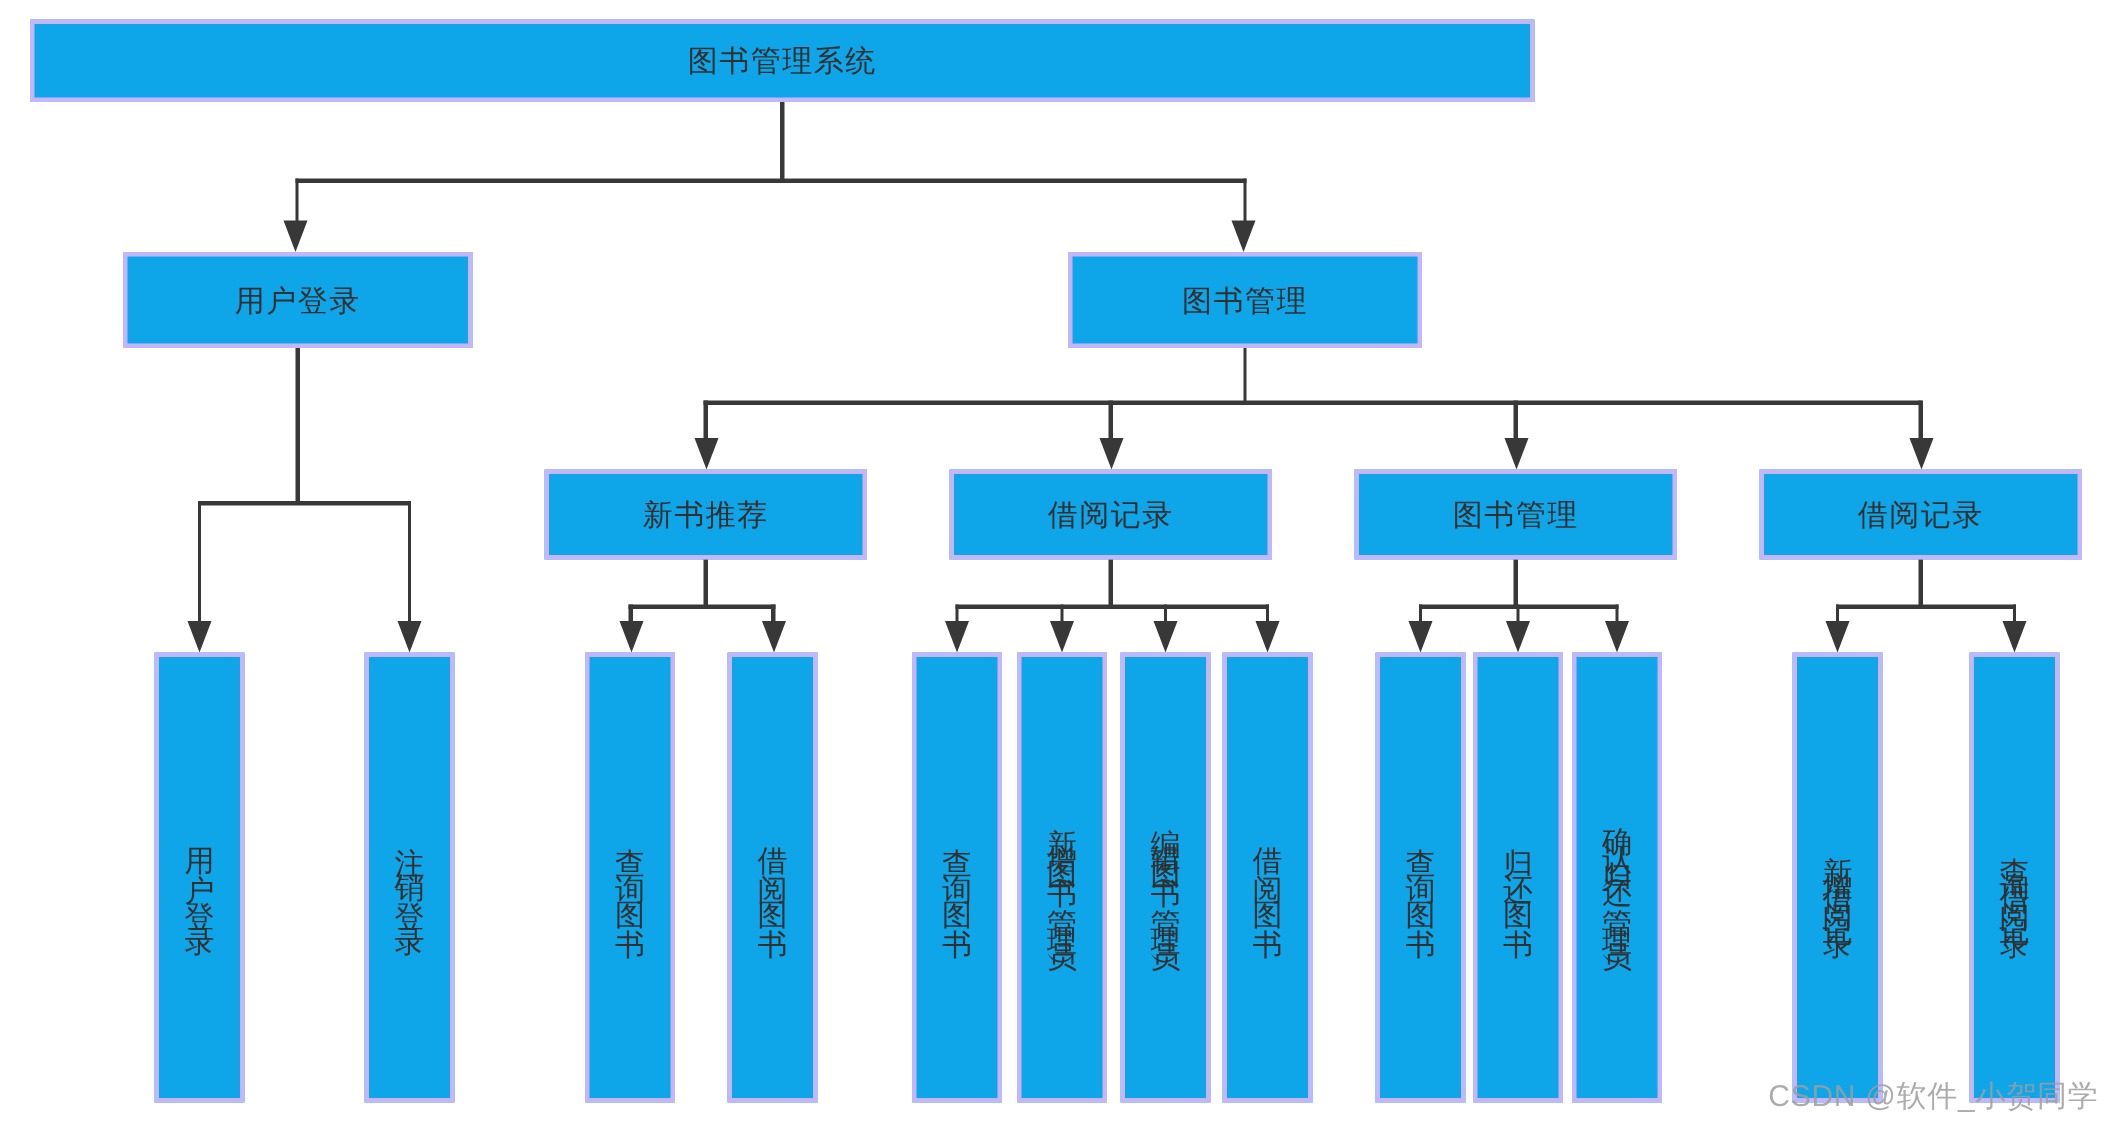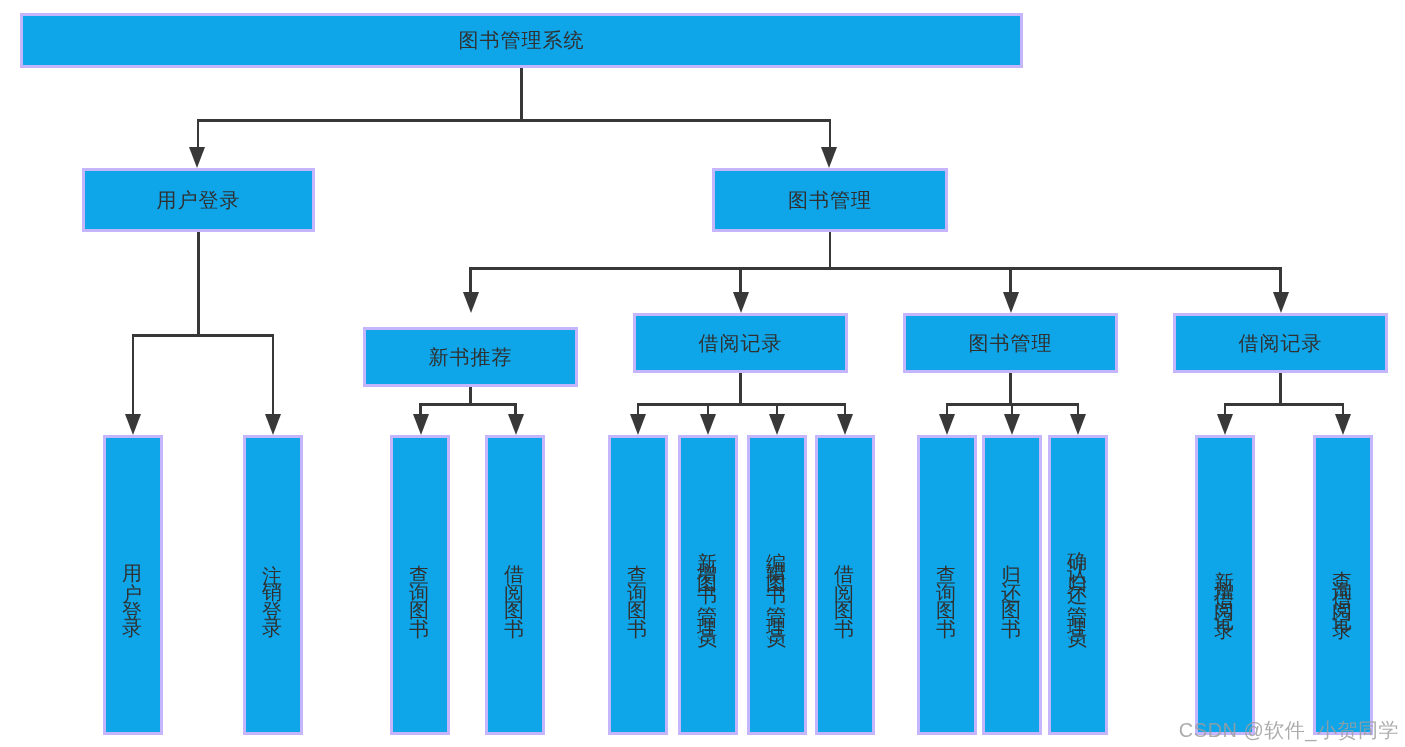--- a/index.html
+++ b/index.html
@@ -45,21 +45,21 @@
   </div>
 
   <div class="box" style="left:82px;top:168px;width:233px;height:64px">
     <span class="hlabel">用户登录</span>
   </div>
 
   <div class="box" style="left:712px;top:168px;width:236px;height:64px">
     <span class="hlabel">图书管理</span>
   </div>
 
-  <div class="box" style="left:363px;top:327px;width:215px;height:60px">
+  <div class="box" style="left:363px;top:313px;width:215px;height:60px">
     <span class="hlabel">新书推荐</span>
   </div>
 
   <div class="box" style="left:633px;top:313px;width:215px;height:60px">
     <span class="hlabel">借阅记录</span>
   </div>
 
   <div class="box" style="left:903px;top:313px;width:215px;height:60px">
     <span class="hlabel">图书管理</span>
   </div>

